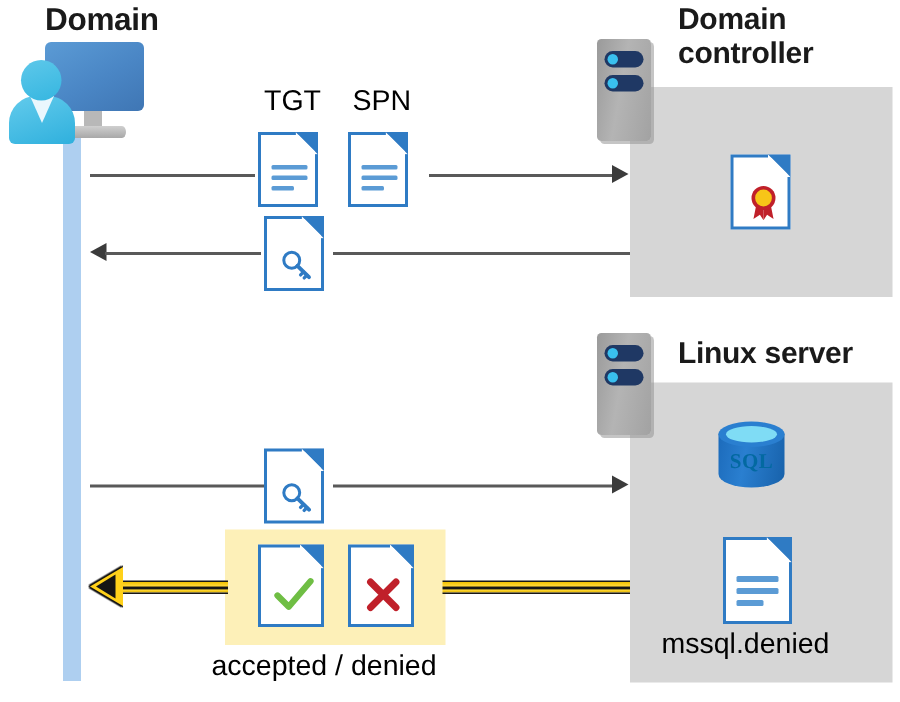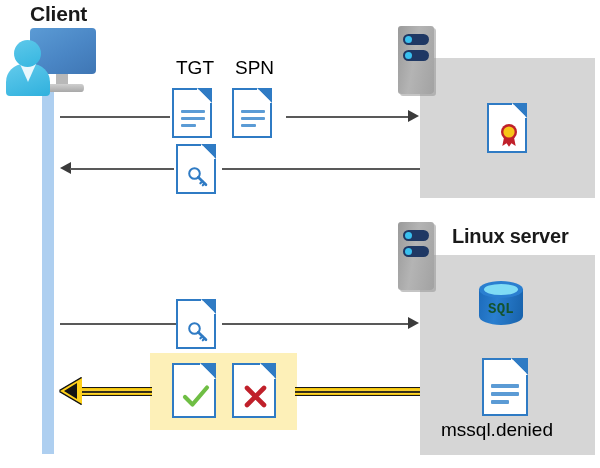--- a/index.html
+++ b/index.html
@@ -125,22 +125,22 @@
   .cyl-top{
     position:absolute;left:2px;top:0px;width:44px;height:17px;border-radius:50%;
     background:#2a7fd0;
   }
   .cyl-top-inner{
     position:absolute;left:7px;top:3px;width:34px;height:11px;border-radius:50%;
     background:#7fdcf5;
   }
   .cyl-label{
     position:absolute;left:0;top:20px;width:48px;text-align:center;
-    color:#14532d;font-size:14px;font-weight:bold;letter-spacing:0.3px;
-    font-family:Liberation Mono, monospace;
+    color:#0369a1;font-size:14px;font-weight:bold;letter-spacing:0.3px;
+    font-family:Liberation Serif, serif;
   }
 
   
   .hline{position:absolute;height:1.6px;background:#595959;}
   .arrowhead{
     position:absolute;width:0;height:0;
     border-top:6.5px solid transparent;
     border-bottom:6.5px solid transparent;
   }
   .arrowhead.right{border-left:11px solid #3b3b3b;}
@@ -175,21 +175,22 @@
   #tgt-label{left:176px;top:57px;font-size:19px;}
   #spn-label{left:235px;top:57px;font-size:19px;}
   #accepted-label{left:141px;top:434px;font-size:19px;}
   #keytab-label{left:441px;top:419px;font-size:19px;}
 </style>
 </head>
 <body>
 
 <div id="stage">
 
-  <div class="title" id="client-title">Client</div>
+  <div class="title" id="client-title">Domain</div>
+  <div class="title" id="dc-title">Domain controller</div>
   <div class="title" id="linux-title">Linux server</div>
 
   <div class="abs panel" id="dc-panel"></div>
   <div class="abs panel" id="linux-panel"></div>
 
   <div class="abs" id="lifeline"></div>
 
   <div class="abs" id="client-icon">
     <div class="mon-screen"></div>
     <div class="mon-neck"></div>
@@ -311,14 +312,15 @@
   </div>
 
   <div class="doc" style="left:232px;top:363px;width:44px;height:55px;">
     <div class="fold" style="width:16px;height:16px;"></div>
     <div class="fold2" style="width:16px;height:16px;"></div>
     <svg class="crossglyph" style="left:9px;top:19px;width:25px;height:25px;" viewBox="0 0 25 25">
       <path d="M4 4 L21 21 M21 4 L4 21" fill="none" stroke="#c0202a" stroke-width="4.6" stroke-linecap="round"></path>
     </svg>
   </div>
 
+  <div class="lbl" id="accepted-label">accepted / denied</div>
 
 </div>
 
 </body></html>

